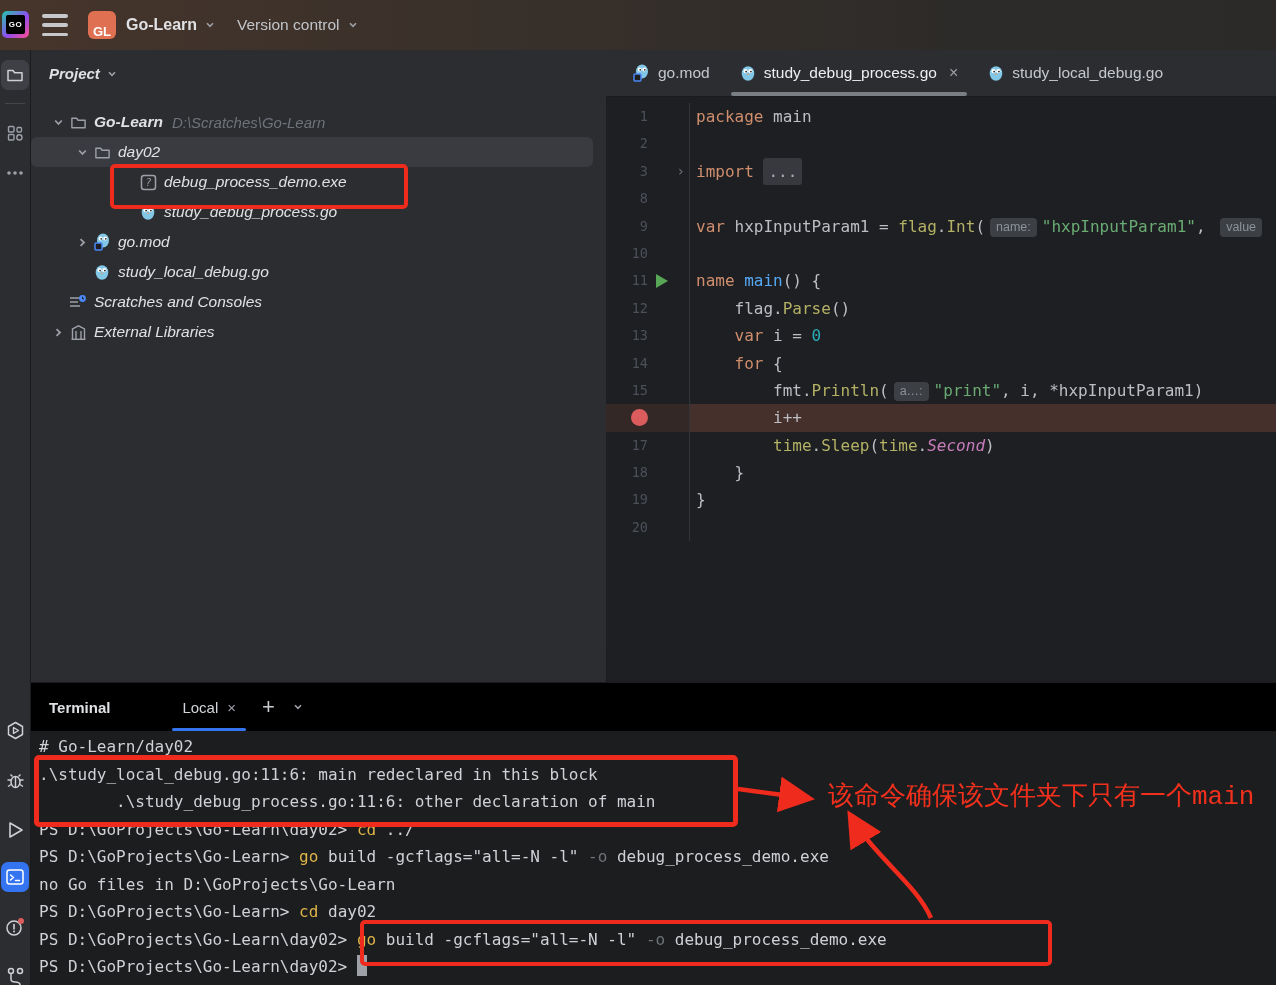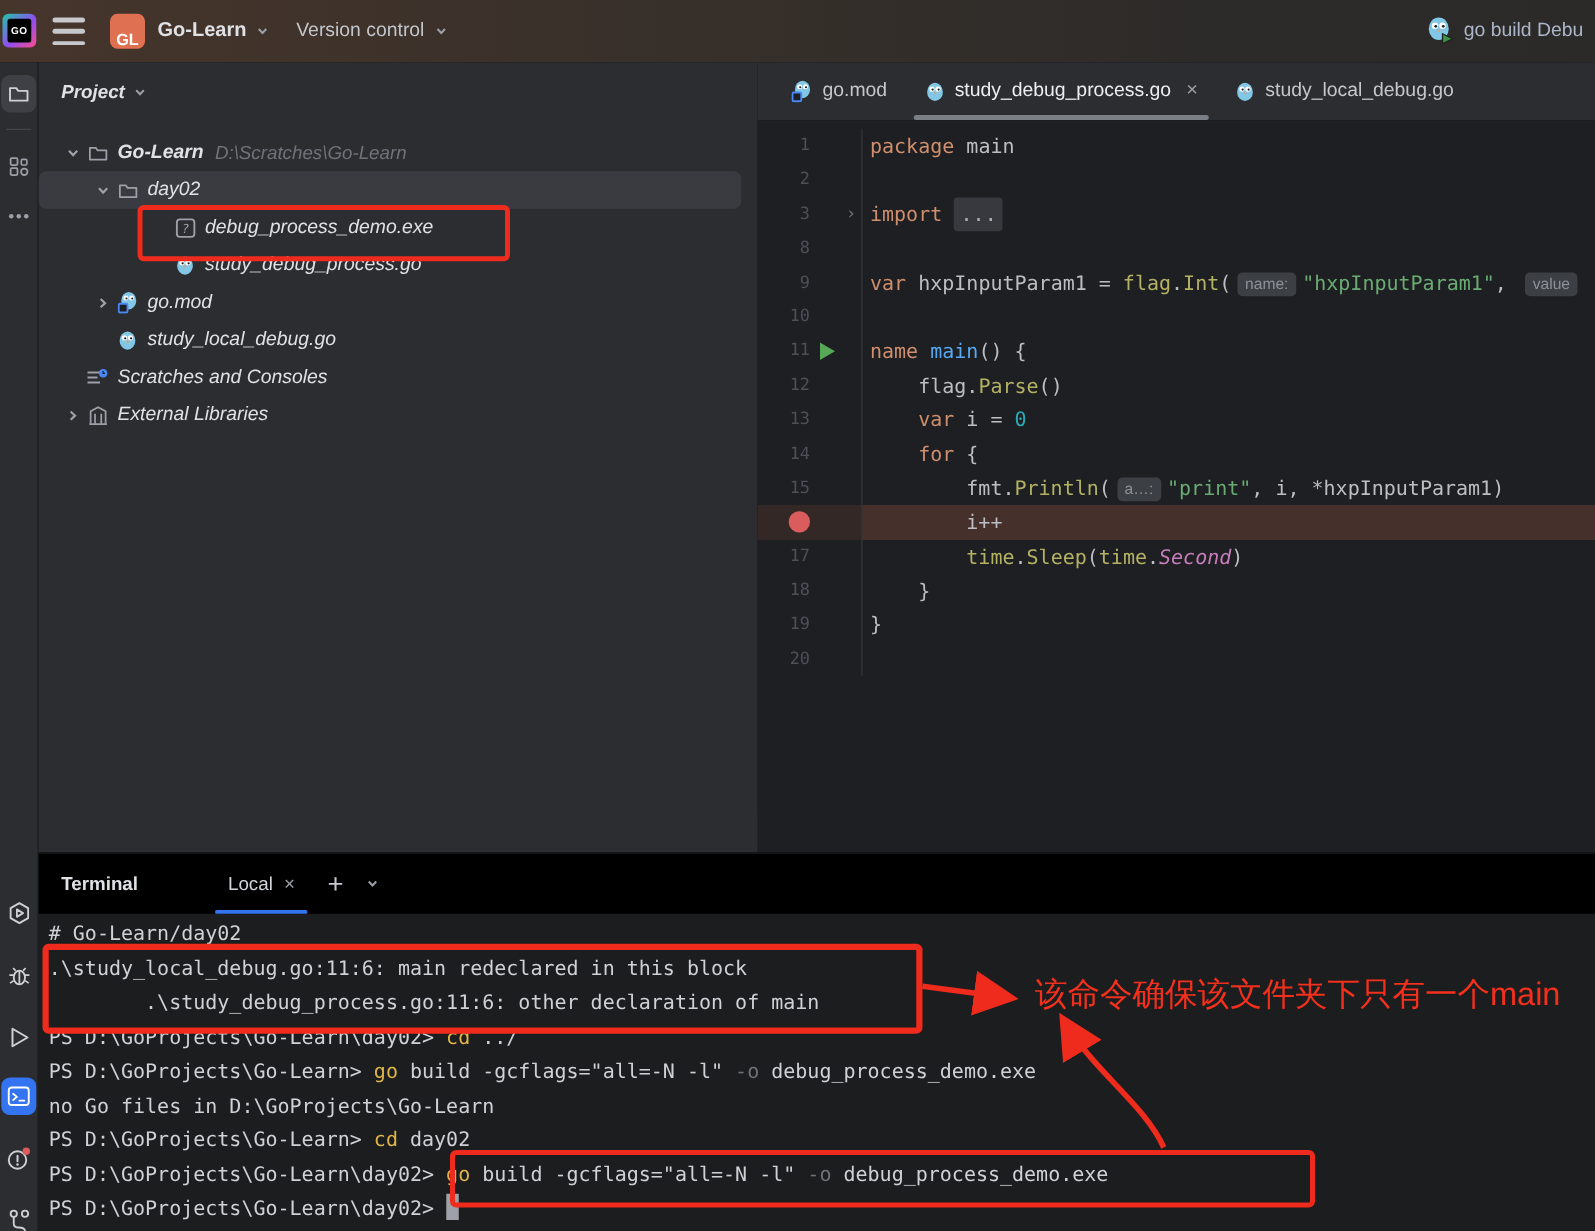--- a/index.html
+++ b/index.html
@@ -76,21 +76,21 @@
   #term-tab .x{color:#9DA0A8;font-size:15px;}
   #term-plus{margin-left:16px;color:#C6C9CE;font-size:22px;font-weight:300;cursor:pointer;line-height:22px;}
   #term-chev{margin-left:18px;cursor:pointer;}
   #term-body{position:absolute;left:0;top:48px;width:100%;height:255px;padding:3px 0 0 8px;box-sizing:border-box;overflow:hidden;}
   .trowt{height:27.5px;line-height:27.5px;font-size:16px;font-family:"DejaVu Sans Mono",monospace;color:#CFD1D6;white-space:pre;}
   .tt-y{color:#DFB449;} .tt-g{color:#6E7277;}
   .t-cursor{display:inline-block;width:10px;height:21px;background:#9EA1A7;vertical-align:-4px;}
 
   
   .redbox{position:absolute;border:4px solid #EE2B1C;border-radius:5px;pointer-events:none;}
-  #note{position:absolute;left:828px;top:778px;font-size:26px;color:#F2301C;white-space:nowrap;font-family:Liberation Sans, sans-serif;}
+  #note{position:absolute;left:828px;top:778px;font-size:26px;color:#F2301C;white-space:nowrap;font-family:Liberation Mono, monospace;}
   #arrows{position:absolute;left:0;top:0;width:1276px;height:985px;pointer-events:none;}
 </style>
 </head>
 <body>
 
 <div id="root">
 
   <div id="topbar">
     <div id="ide-logo">
         <div class="in">GO</div>
@@ -107,34 +107,20 @@
       <span style="font-weight:600;">Go-Learn</span>
       <svg class="chev" viewBox="0 0 10 10">
           <polyline points="2,3.2 5,6.4 8,3.2" fill="none" stroke="#9DA0A8" stroke-width="1.6"></polyline>
         </svg>
     </div>
     <div id="vcs-widget">
       <span>Version control</span>
       <svg class="chev" viewBox="0 0 10 10">
           <polyline points="2,3.2 5,6.4 8,3.2" fill="none" stroke="#9DA0A8" stroke-width="1.6"></polyline>
         </svg>
-    </div>
-    <div id="run-widget">
-      <span class="gopher-mini">
-        <svg width="22" height="24" viewBox="0 0 22 24">
-          <ellipse cx="10" cy="10" rx="8" ry="9" fill="#83C7E6"></ellipse>
-          <circle cx="7" cy="7.5" r="2.6" fill="#fff"></circle>
-            <circle cx="13" cy="7.5" r="2.6" fill="#fff"></circle>
-          <circle cx="7.6" cy="8" r="1.1" fill="#1E1F22"></circle>
-            <circle cx="13.6" cy="8" r="1.1" fill="#1E1F22"></circle>
-          <ellipse cx="10" cy="11.5" rx="1.4" ry="1" fill="#C9A88D"></ellipse>
-          <path d="M13 14 L21 18 L13 22 Z" fill="#3E9141" stroke="#1E1F22" stroke-width="1"></path>
-        </svg>
-      </span>
-      <span style="white-space:nowrap;">go build Debu</span>
     </div>
   </div>
 
   <div id="stripe">
     <div class="stripe-btn active-gray" style="top:10px;">
       <svg width="18" height="18" viewBox="0 0 18 18">
           <path d="M2 4.5 h5 l1.6 2.2 H16 V14.5 H2 Z" fill="none" stroke="#CED0D6" stroke-width="1.5" stroke-linejoin="round"></path>
         </svg>
     </div>
     <div class="stripe-div" style="top:53px;"></div>

